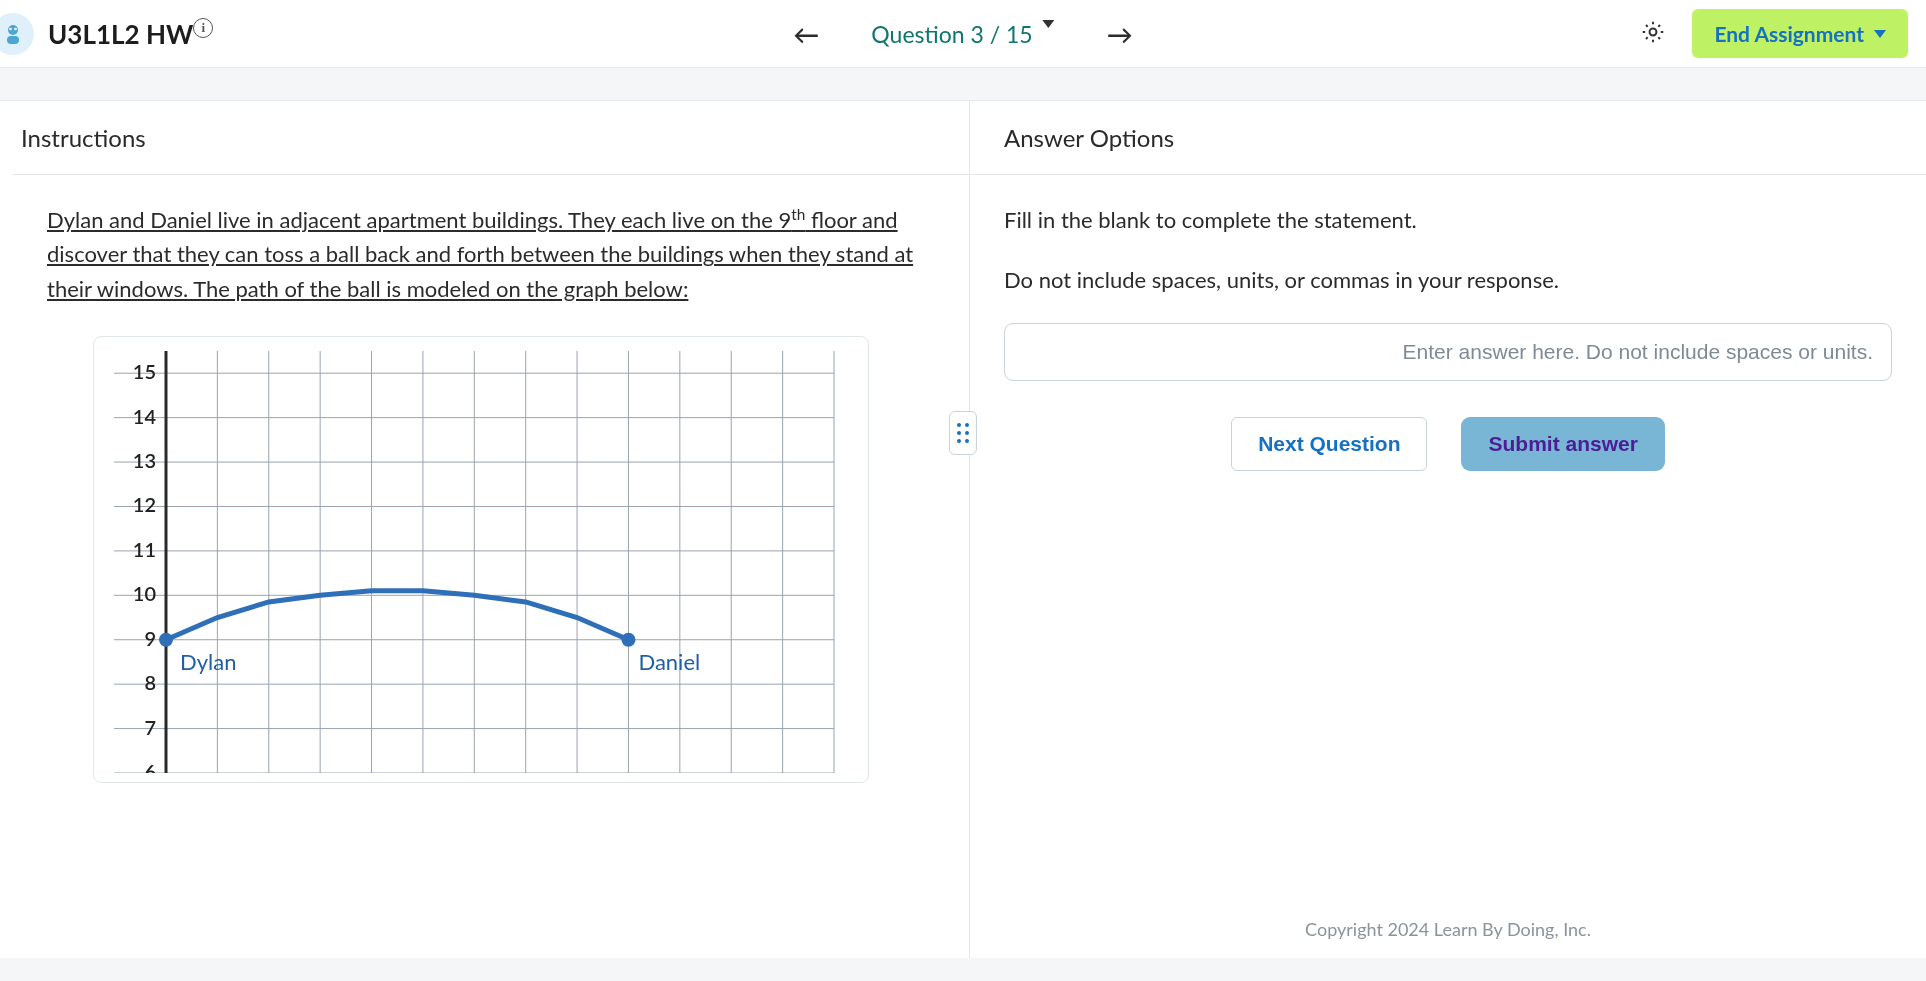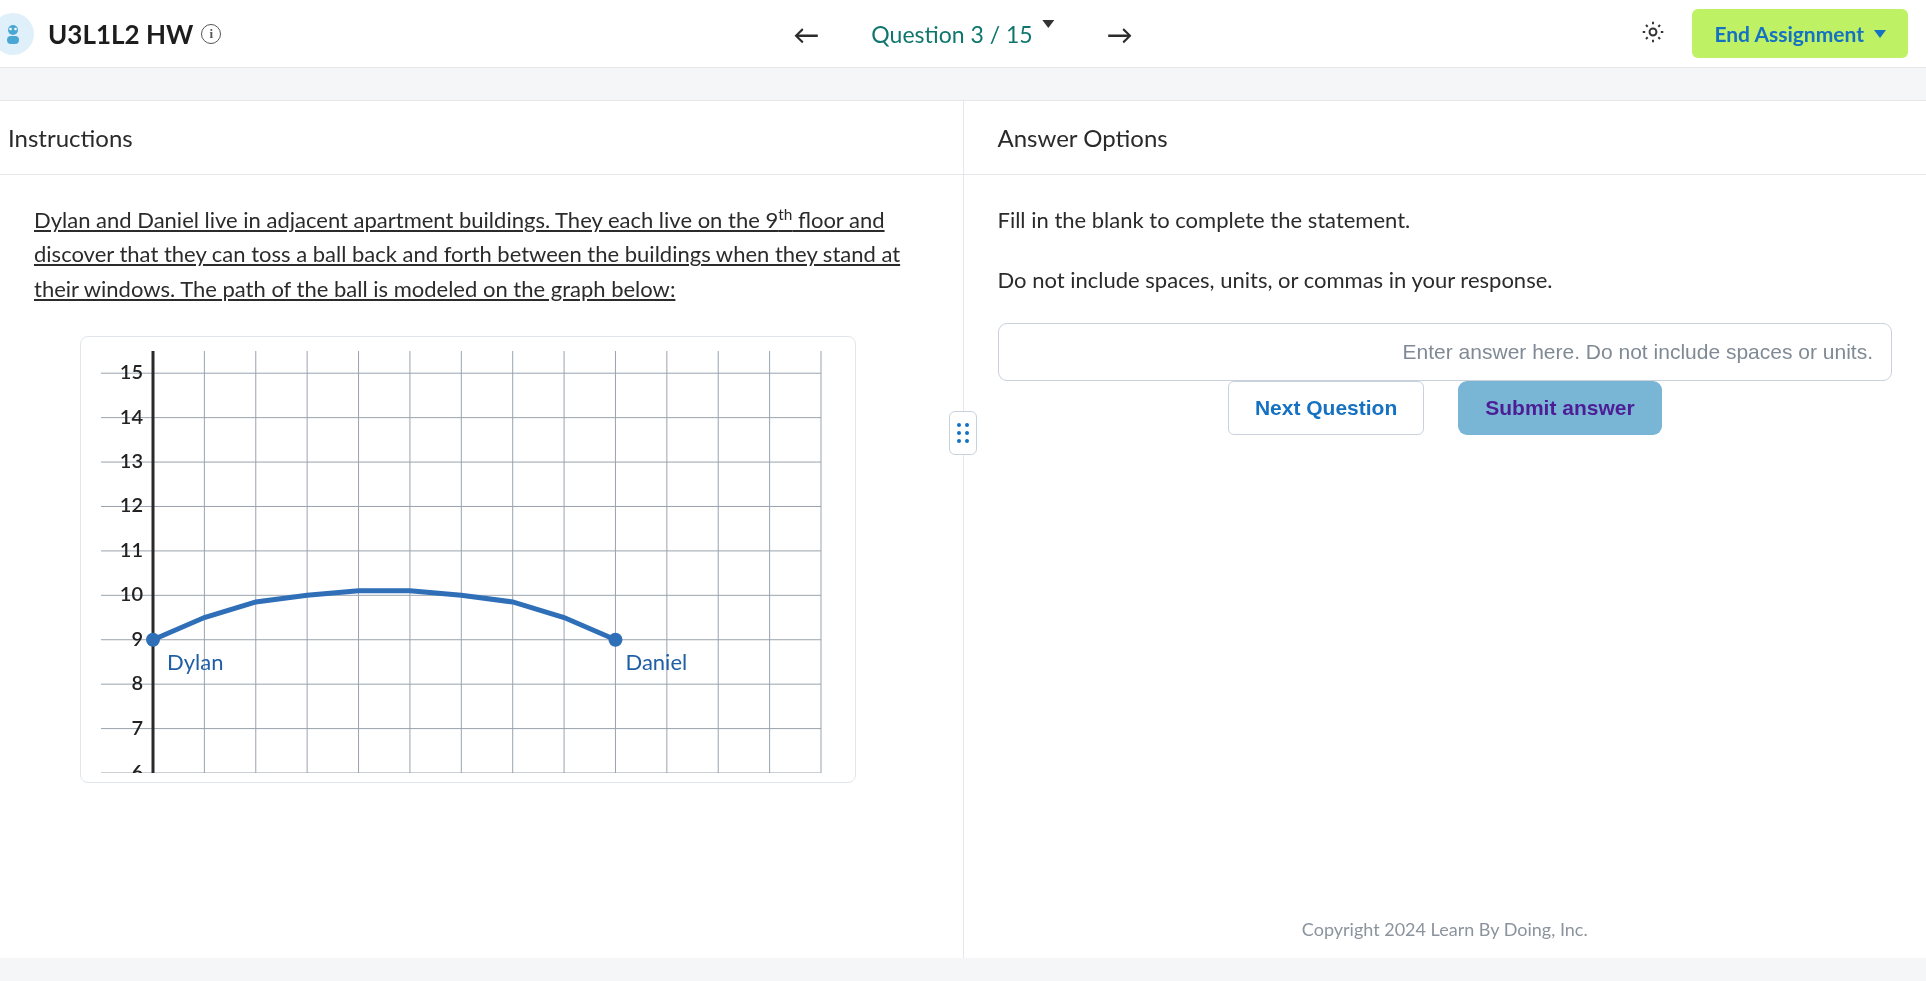--- a/index.html
+++ b/index.html
@@ -30,21 +30,21 @@
   .logo-circle {
     width: 42px; height: 42px; border-radius: 50%;
     background: #dff0fa;
     display: flex; align-items: center; justify-content: center;
     margin-left: -18px;
   }
   .title {
     font-size: 26px;
     font-weight: 700;
     color: #1d1d1d;
-    display: flex; align-items: center; gap: 8px;
+    display: flex; align-items: flex-start; gap: 0;
   }
   .info-icon {
     width: 20px; height: 20px; border: 1.8px solid #555; border-radius: 50%;
     display: inline-flex; align-items: center; justify-content: center;
     font-size: 13px; font-weight: 600; font-family: serif; color: #555;
   }
 
   .nav-center {
     position: absolute;
     left: 50%;
@@ -92,20 +92,21 @@
   }
 
   
   .main {
     display: flex;
     margin-top: 32px;
     height: 858px;
     background: #fff;
     border-top: 1px solid #e5e7eb;
     position: relative;
+    padding-left: 13px;
   }
   .pane {
     flex: 1;
     display: flex;
     flex-direction: column;
     min-width: 0;
   }
   .pane-left { border-right: 1px solid #e5e7eb; }
   .pane-title {
     font-size: 24px;
@@ -153,20 +154,21 @@
     width: 100%;
     padding: 16px 18px;
     font-size: 21px;
     border: 1px solid #c9d2dc;
     border-radius: 9px;
     color: #333;
     text-align: right;
   }
   .answer-input::placeholder { color: #7f8a95; }
   .btn-row {
+    margin-top: 36px;
     display: flex;
     justify-content: center;
     gap: 34px;
   }
   .btn {
     font-size: 21px;
     font-weight: 600;
     padding: 14px 26px;
     border-radius: 6px;
     cursor: pointer;

